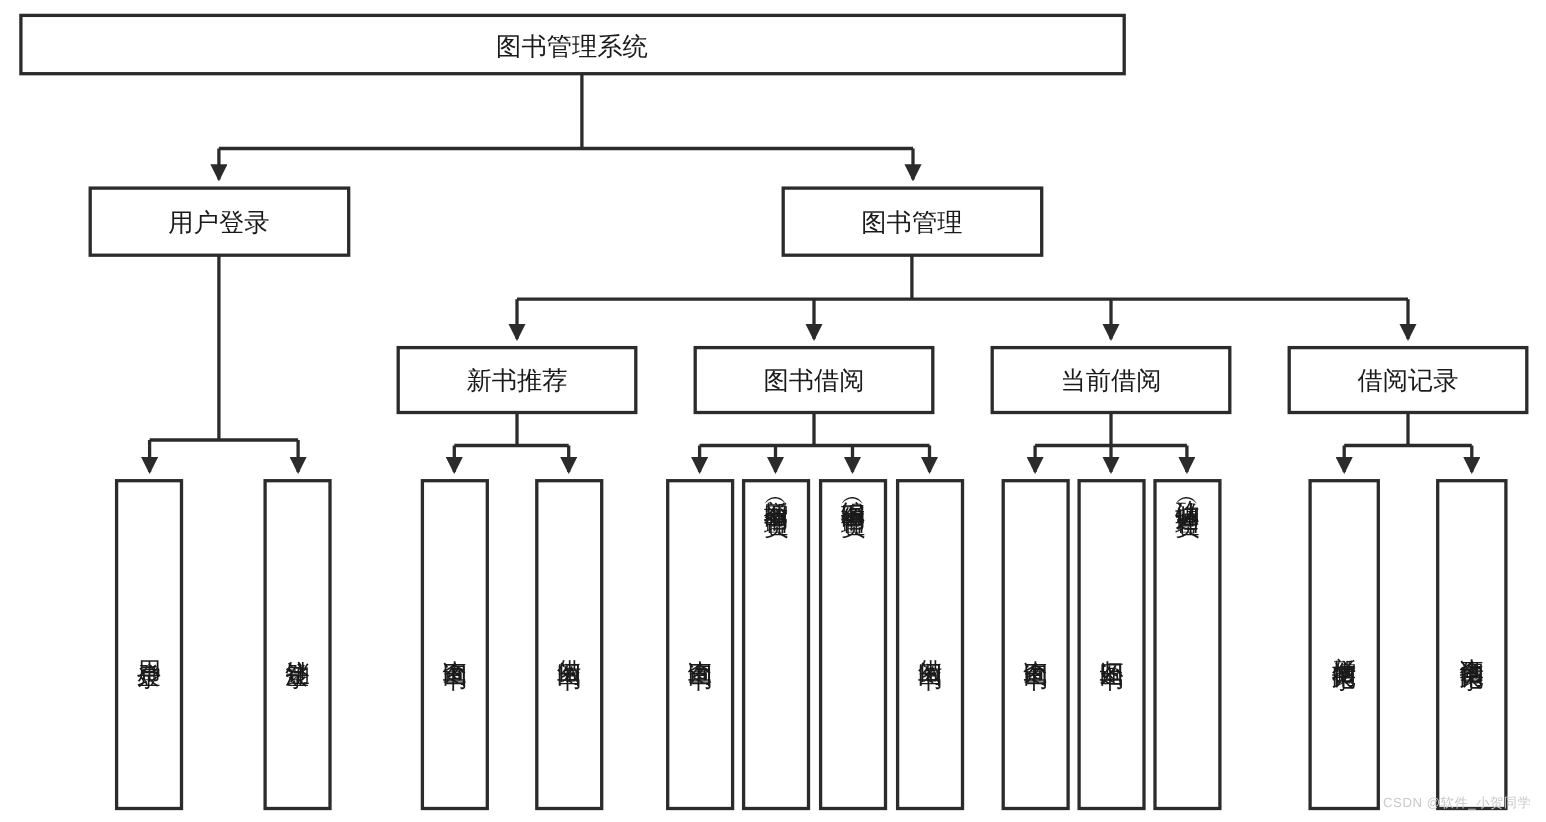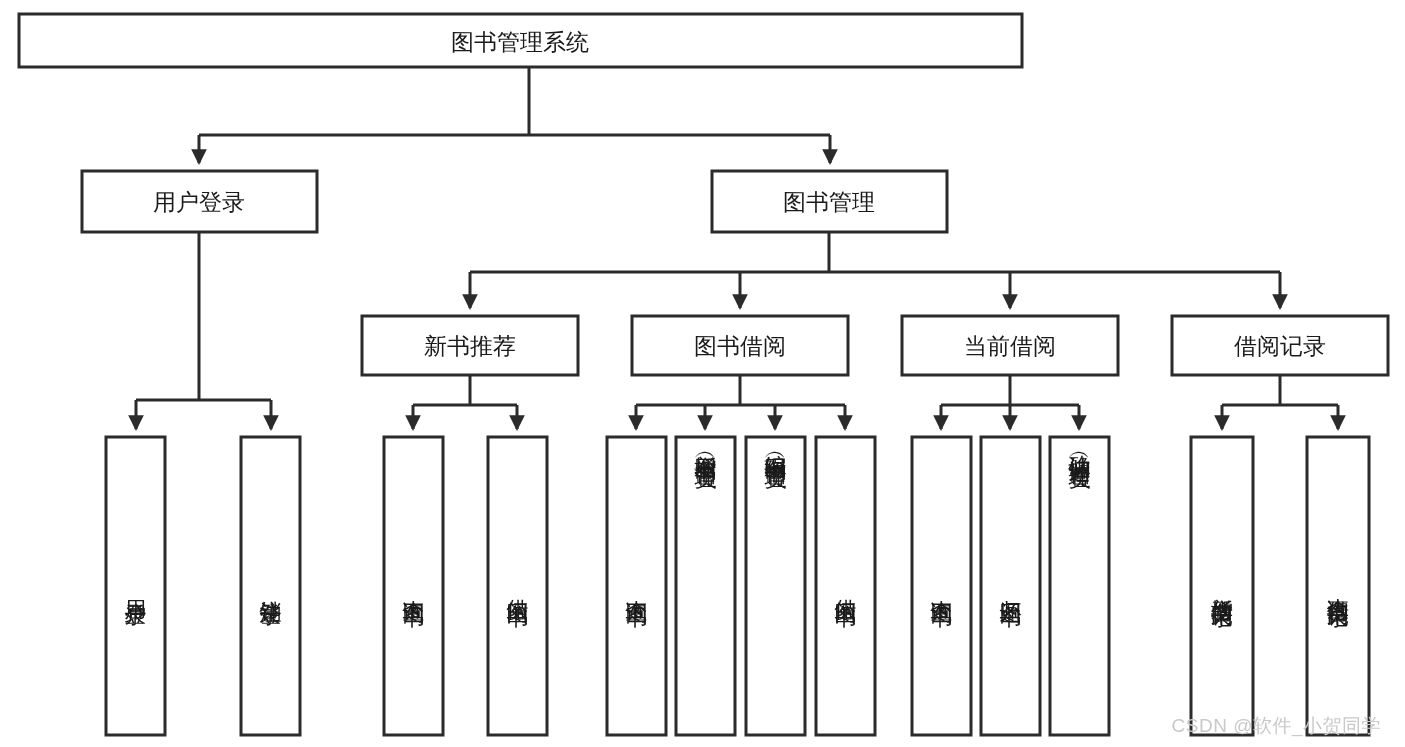--- a/index.html
+++ b/index.html
@@ -62,24 +62,24 @@
     font-family: "Liberation Sans", "DejaVu Sans", sans-serif;
     font-size: 22px;
     line-height: 1.18;
     letter-spacing: 2px;
     color: #1a1a1a;
     white-space: nowrap;
     text-align: center;
   }
   #watermark {
     position: absolute;
-    right: 24px;
+    right: 13px;
     bottom: 8px;
     font-family: "Liberation Sans", "DejaVu Sans", sans-serif;
-    font-size: 19px;
+    font-size: 12px;
     color: #c9c9c9;
     letter-spacing: 0.5px;
     white-space: nowrap;
   }
 </style>
 </head>
 <body>
 
 <svg id="diagram" viewBox="0 0 1405 747">
 

